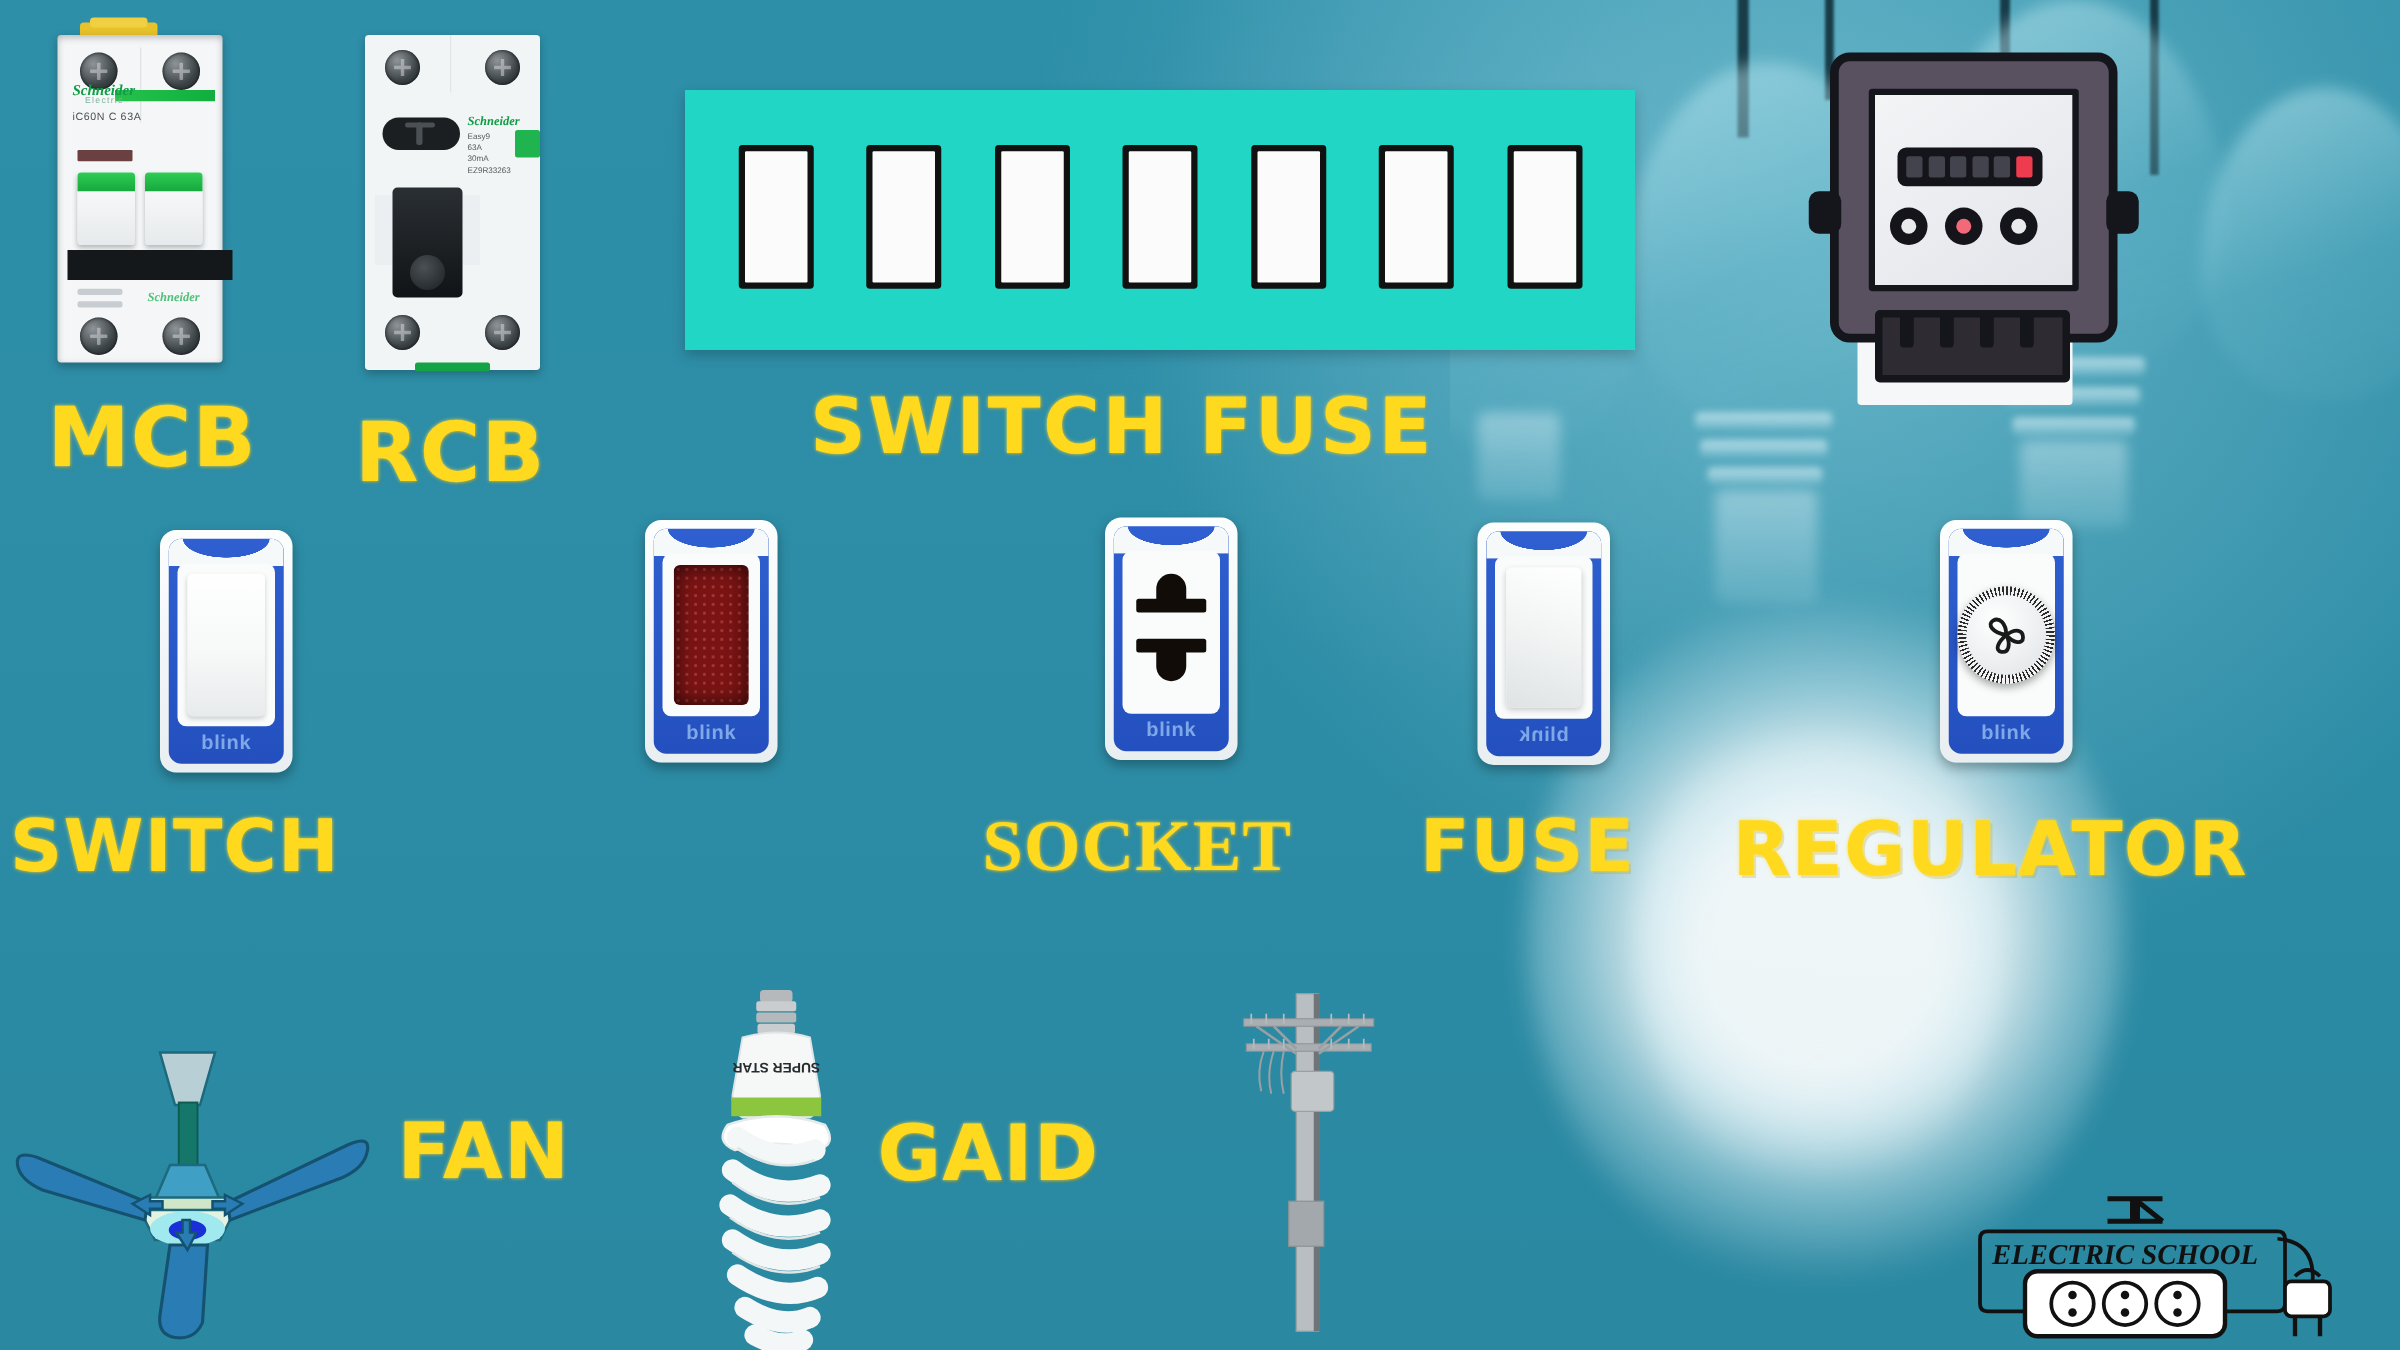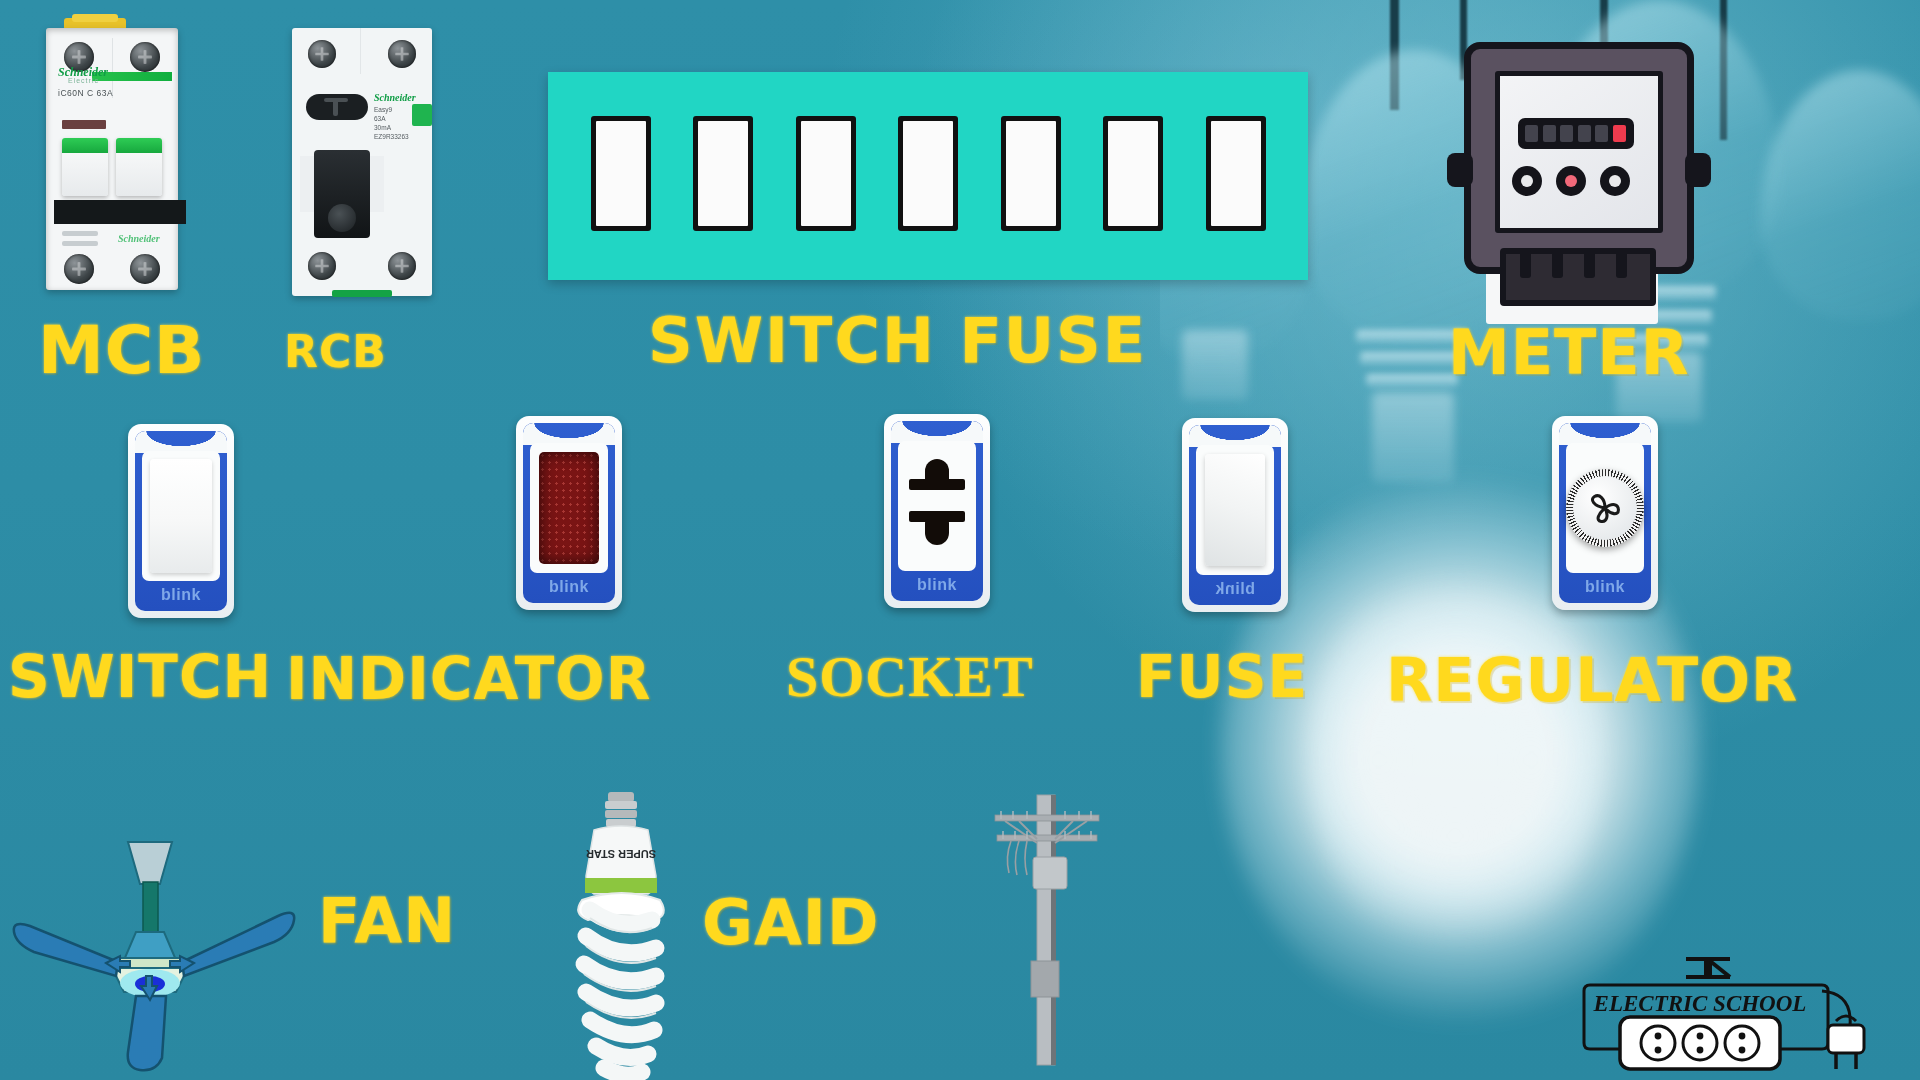--- a/index.html
+++ b/index.html
@@ -207,21 +207,21 @@
       </div>
       <div class="greenbox"></div>
       <div class="side" style="left:8px;"></div>
       <div class="side" style="left:78px;"></div>
       <div class="lever"></div>
       <div class="screw" style="left:16px;top:224px;width:28px;height:28px;"></div>
       <div class="screw" style="left:96px;top:224px;width:28px;height:28px;"></div>
       <div class="greenfoot"></div>
     </div>
   </div>
-  <div class="cap" style="left:284px;top:330px;font-size:44px;">RCB</div>
+  <div class="cap" style="left:284px;top:330px;font-size:66px;">RCB</div>
 
   <div class="board" id="board">
       <div class="sw" style="left: 42.5px;">
         <i></i>
       </div>
       <div class="sw" style="left: 145px;">
         <i></i>
       </div>
       <div class="sw" style="left: 247.5px;">
         <i></i>
@@ -266,21 +266,20 @@
           </div>
       </div>
     </div>
     <div class="term" id="meterTerm">
         <span class="pin" style="left: 14px;"></span>
         <span class="pin" style="left: 46px;"></span>
         <span class="pin" style="left: 78px;"></span>
         <span class="pin" style="left: 110px;"></span>
       </div>
   </div>
-  <div class="cap" style="left:1448px;top:322px;font-size:62px;">METER</div>
 
   <div class="mod" style="left:128px;top:424px;">
     <div class="plate"></div>
     <div class="blue">
       <div class="blink">blink</div>
     </div>
     <div class="inner">
       <div class="rocker"></div>
     </div>
   </div>
@@ -288,21 +287,20 @@
 
   <div class="mod" style="left:516px;top:416px;">
     <div class="plate"></div>
     <div class="blue">
       <div class="blink">blink</div>
     </div>
     <div class="inner">
       <div class="indlens"></div>
     </div>
   </div>
-  <div class="cap" style="left:286px;top:650px;font-size:58px;">INDICATOR</div>
 
   <div class="mod" style="left:884px;top:414px;">
     <div class="plate"></div>
     <div class="blue">
       <div class="blink">blink</div>
     </div>
     <div class="inner">
       <div class="sockethole" style="top:18px;">
         <div class="cup" style="top:0;"></div>
         <div class="bar" style="top:20px;"></div>

